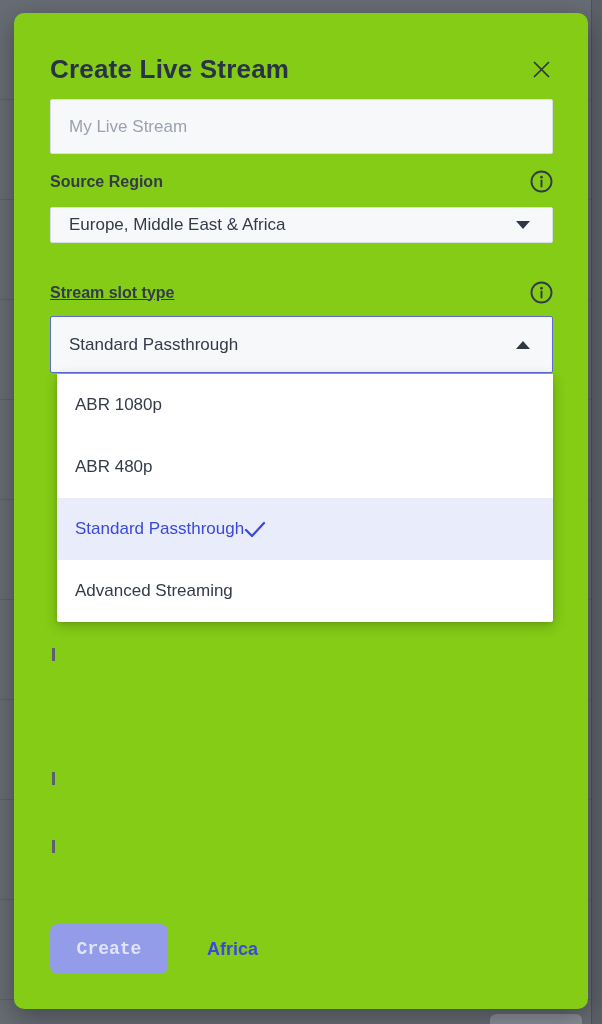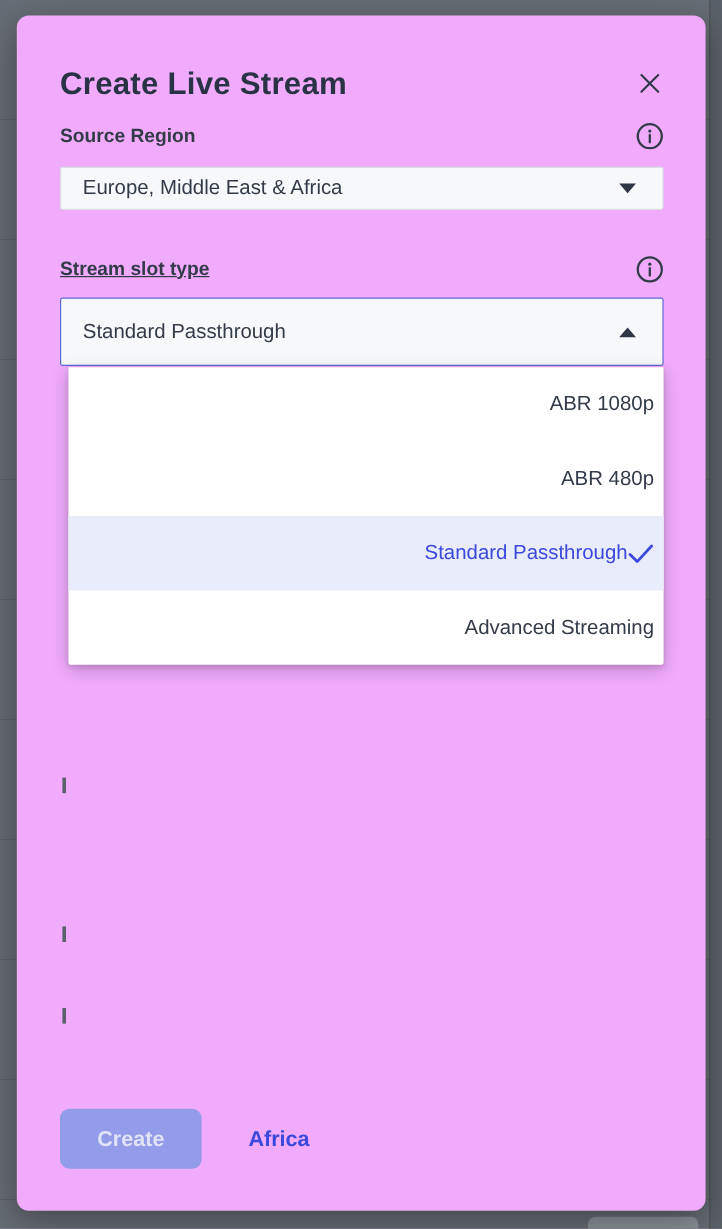--- a/index.html
+++ b/index.html
@@ -17,21 +17,21 @@
   .side-band {
     position:absolute; right:0; top:0; width:11px; height:100%;
     background:#5b6168; border-left:1px solid rgba(0,0,0,0.15);
   }
   .bg-button {
     position:absolute; left:490px; top:1014px; width:92px; height:10px;
     background:#8b9199; border-radius:6px 6px 0 0;
   }
   .modal {
     position:absolute; left:14px; top:13px; width:574px; height:996px;
-    background:#f0abfc; border-radius:10px;
+    background:#84cc16; border-radius:10px;
     box-shadow:0 8px 28px rgba(0,0,0,0.35);
   }
   .modal-content { padding:40px 35px 0 36px; }
   .dialog-header { display:flex; align-items:flex-start; justify-content:space-between; }
   .dialog-title {
     font-size:26px; line-height:33px; font-weight:700; color:#2a3345; letter-spacing:0.2px;
   }
   .close-btn {
     background:none; border:none; cursor:pointer; padding:0; margin-top:4px;
     width:24px; height:24px; display:flex; align-items:center; justify-content:center;
@@ -76,35 +76,35 @@
     width:0; height:0; border-left:7px solid transparent; border-right:7px solid transparent;
     border-bottom:8px solid #2f3744;
   }
   .options-panel {
     position:absolute; top:calc(100% + 1px); left:7px; right:0; z-index:5;
     background:#ffffff;
     box-shadow:0 4px 14px rgba(0,0,0,0.20), 0 1px 4px rgba(0,0,0,0.12);
     border-radius:0 0 2px 2px;
   }
   .option {
-    height:62px; display:flex; align-items:center; justify-content:flex-end;
+    height:62px; display:flex; align-items:center; justify-content:flex-start;
     padding:0 8px 0 18px; font-size:17px; color:#333b49; cursor:pointer;
   }
   .option.selected { background:#e9ecfb; color:#3a49dc; }
   .peek-mark {
     position:absolute; left:38px; width:3px; height:13px; background:#59616f; z-index:1;
   }
   .actions {
     position:absolute; left:36px; top:911px;
     display:flex; align-items:center; gap:39px;
   }
   .create-btn {
     width:118px; height:50px; border:none; border-radius:8px;
     background:#929ce8; color:rgba(255,255,255,0.72);
-    font-size:18px; font-weight:600; font-family:Liberation Sans, sans-serif;
+    font-size:18px; font-weight:600; font-family:Liberation Mono, monospace;
     cursor:default;
   }
   .cancel-btn {
     background:none; border:none; cursor:pointer;
     color:#3a49dc; font-size:18px; font-weight:700;
     font-family:"Liberation Sans", sans-serif;
   }
 </style>
 </head>
 <body>
@@ -120,20 +120,21 @@
       <div class="dialog-title">Create Live Stream</div>
       <button class="close-btn">
         <svg width="21" height="21" viewBox="0 0 21 21">
           <line x1="3.5" y1="3.5" x2="17.5" y2="17.5" stroke="#2f3744" stroke-width="1.7" stroke-linecap="round"></line>
           <line x1="17.5" y1="3.5" x2="3.5" y2="17.5" stroke="#2f3744" stroke-width="1.7" stroke-linecap="round"></line>
         </svg>
       </button>
     </div>
 
 
+    <input class="text-input" type="text" placeholder="My Live Stream" style="">
 
     <div class="label-row region-row">
       <div class="field-label">Source Region</div>
       <svg class="info-icon" width="23" height="23" viewBox="0 0 23 23">
         <circle cx="11.5" cy="11.5" r="10" fill="none" stroke="#333b49" stroke-width="1.9"></circle>
         <circle cx="11.5" cy="7.2" r="1.35" fill="#333b49"></circle>
         <line x1="11.5" y1="10.4" x2="11.5" y2="16.6" stroke="#333b49" stroke-width="1.9" stroke-linecap="round"></line>
       </svg>
     </div>
     <div class="select region-select">

